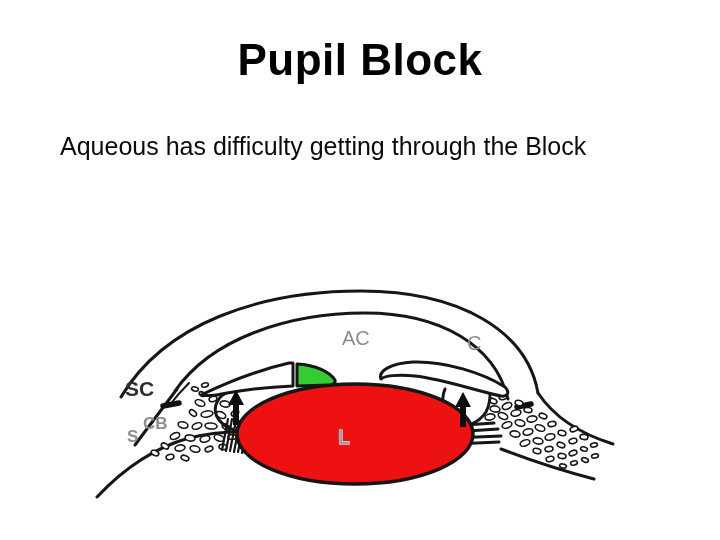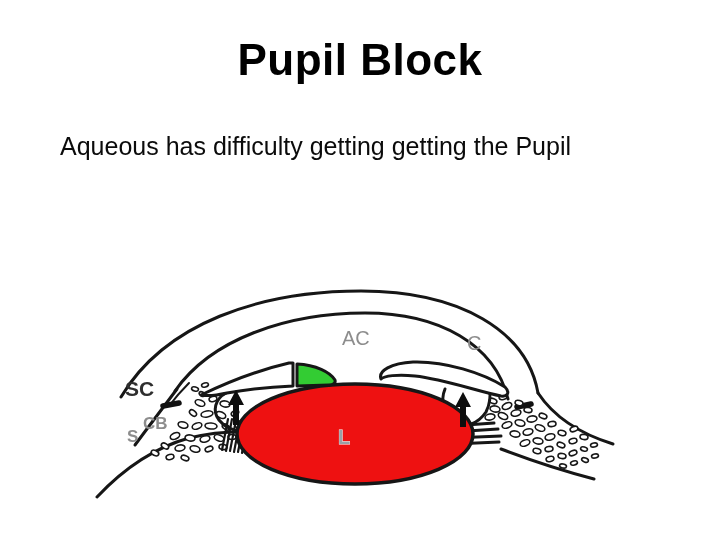--- a/index.html
+++ b/index.html
@@ -35,21 +35,21 @@
   .lbl-lens{font:bold 20px "Liberation Sans",sans-serif;fill:#9aa0a6;paint-order:stroke;stroke:#f6f6f6;stroke-width:0.8;}
 </style>
 </head>
 <body>
 
 <div class="slide">
 
   <h1 class="slide-title">Pupil Block</h1>
 
   <div class="body-text">
-    <p>Aqueous has difficulty getting getting the Pupil</p>
+    <p>Aqueous has difficulty getting through the Block</p>
   </div>
 
   <div class="diagram">
     <svg width="540" height="230" viewBox="0 0 540 230" xmlns="http://www.w3.org/2000/svg">
 
       <path class="ink w3" d="M 2,214 C 32,182 62,164 94,155 C 122,148 142,148 160,149"></path>
 
       <path class="ink w3" d="M 406,166 C 440,179 472,189 499,196"></path>
 
       <path class="ink w3" d="M 26,114 C 70,40 165,8 266,8 C 365,8 432,48 443,110"></path>

